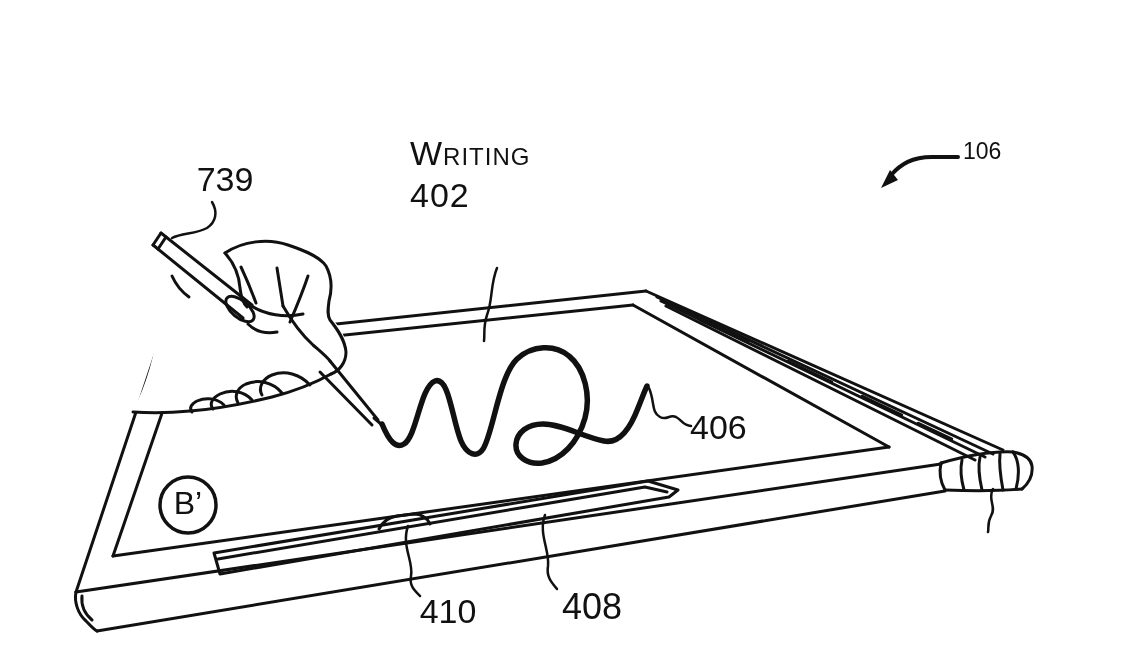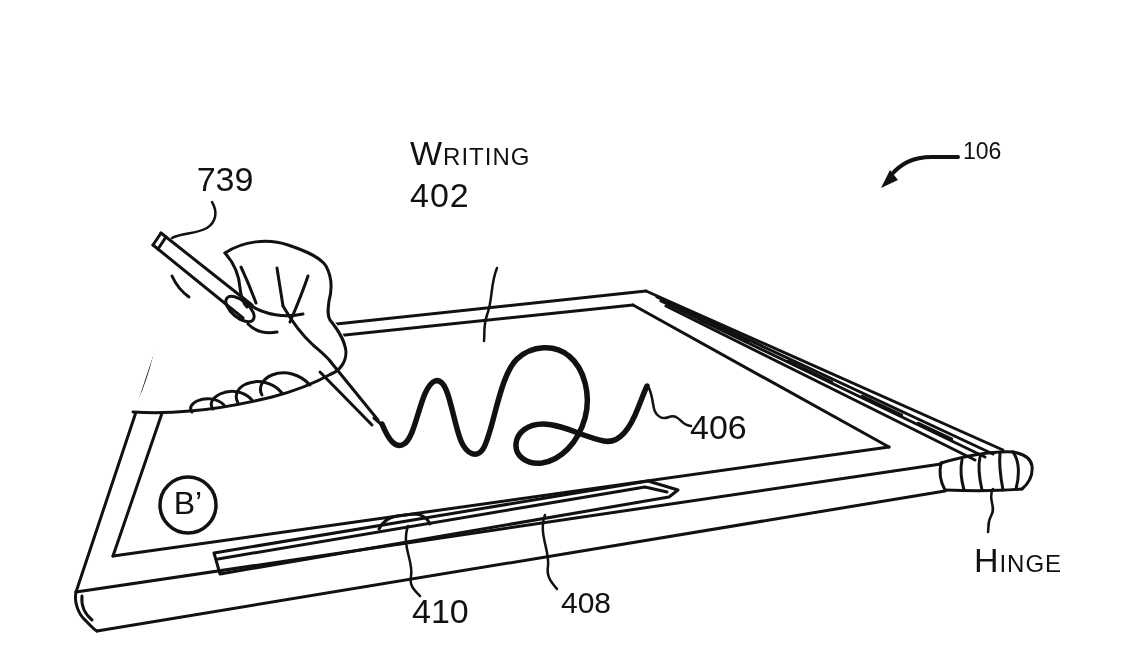--- a/index.html
+++ b/index.html
@@ -22,22 +22,22 @@
     left:855px;top:26px;width:280px;
     text-align:center;font-size:33px;line-height:40px;
   }
   .surface-block{
     left:410px;top:132px;width:192px;
     text-align:left;font-size:34px;line-height:42px;
   }
   .ref-106{left:963px;top:138px;font-size:23px;}
   .ref-404{left:180px;top:160px;width:90px;text-align:center;font-size:34px;}
   .ref-406{left:690px;top:408px;font-size:34px;}
-  .ref-408{left:550px;top:586px;width:72px;text-align:center;font-size:30px;}
-  .ref-410{left:412px;top:592px;width:72px;font-size:34px;}
+  .ref-408{left:550px;top:586px;width:72px;text-align:right;font-size:36px;}
+  .ref-410{left:412px;top:592px;width:72px;text-align:center;font-size:34px;}
   .marker-b{left:158px;top:485px;width:60px;text-align:center;font-size:32px;}
   .hinge-block{
     left:950px;top:540px;width:136px;
     text-align:center;font-size:34px;line-height:41px;
   }
 </style>
 </head>
 <body>
 
 <div class="stage">
@@ -171,16 +171,15 @@
 
   <div class="lbl ref-406">406</div>
 
   <div class="lbl ref-408">408</div>
 
   <div class="lbl ref-410">410</div>
 
   <div class="lbl marker-b">B’</div>
 
   <div class="lbl caps hinge-block">
-    <div>Hinge</div>
   </div>
 
 </div>
 
 </body></html>

